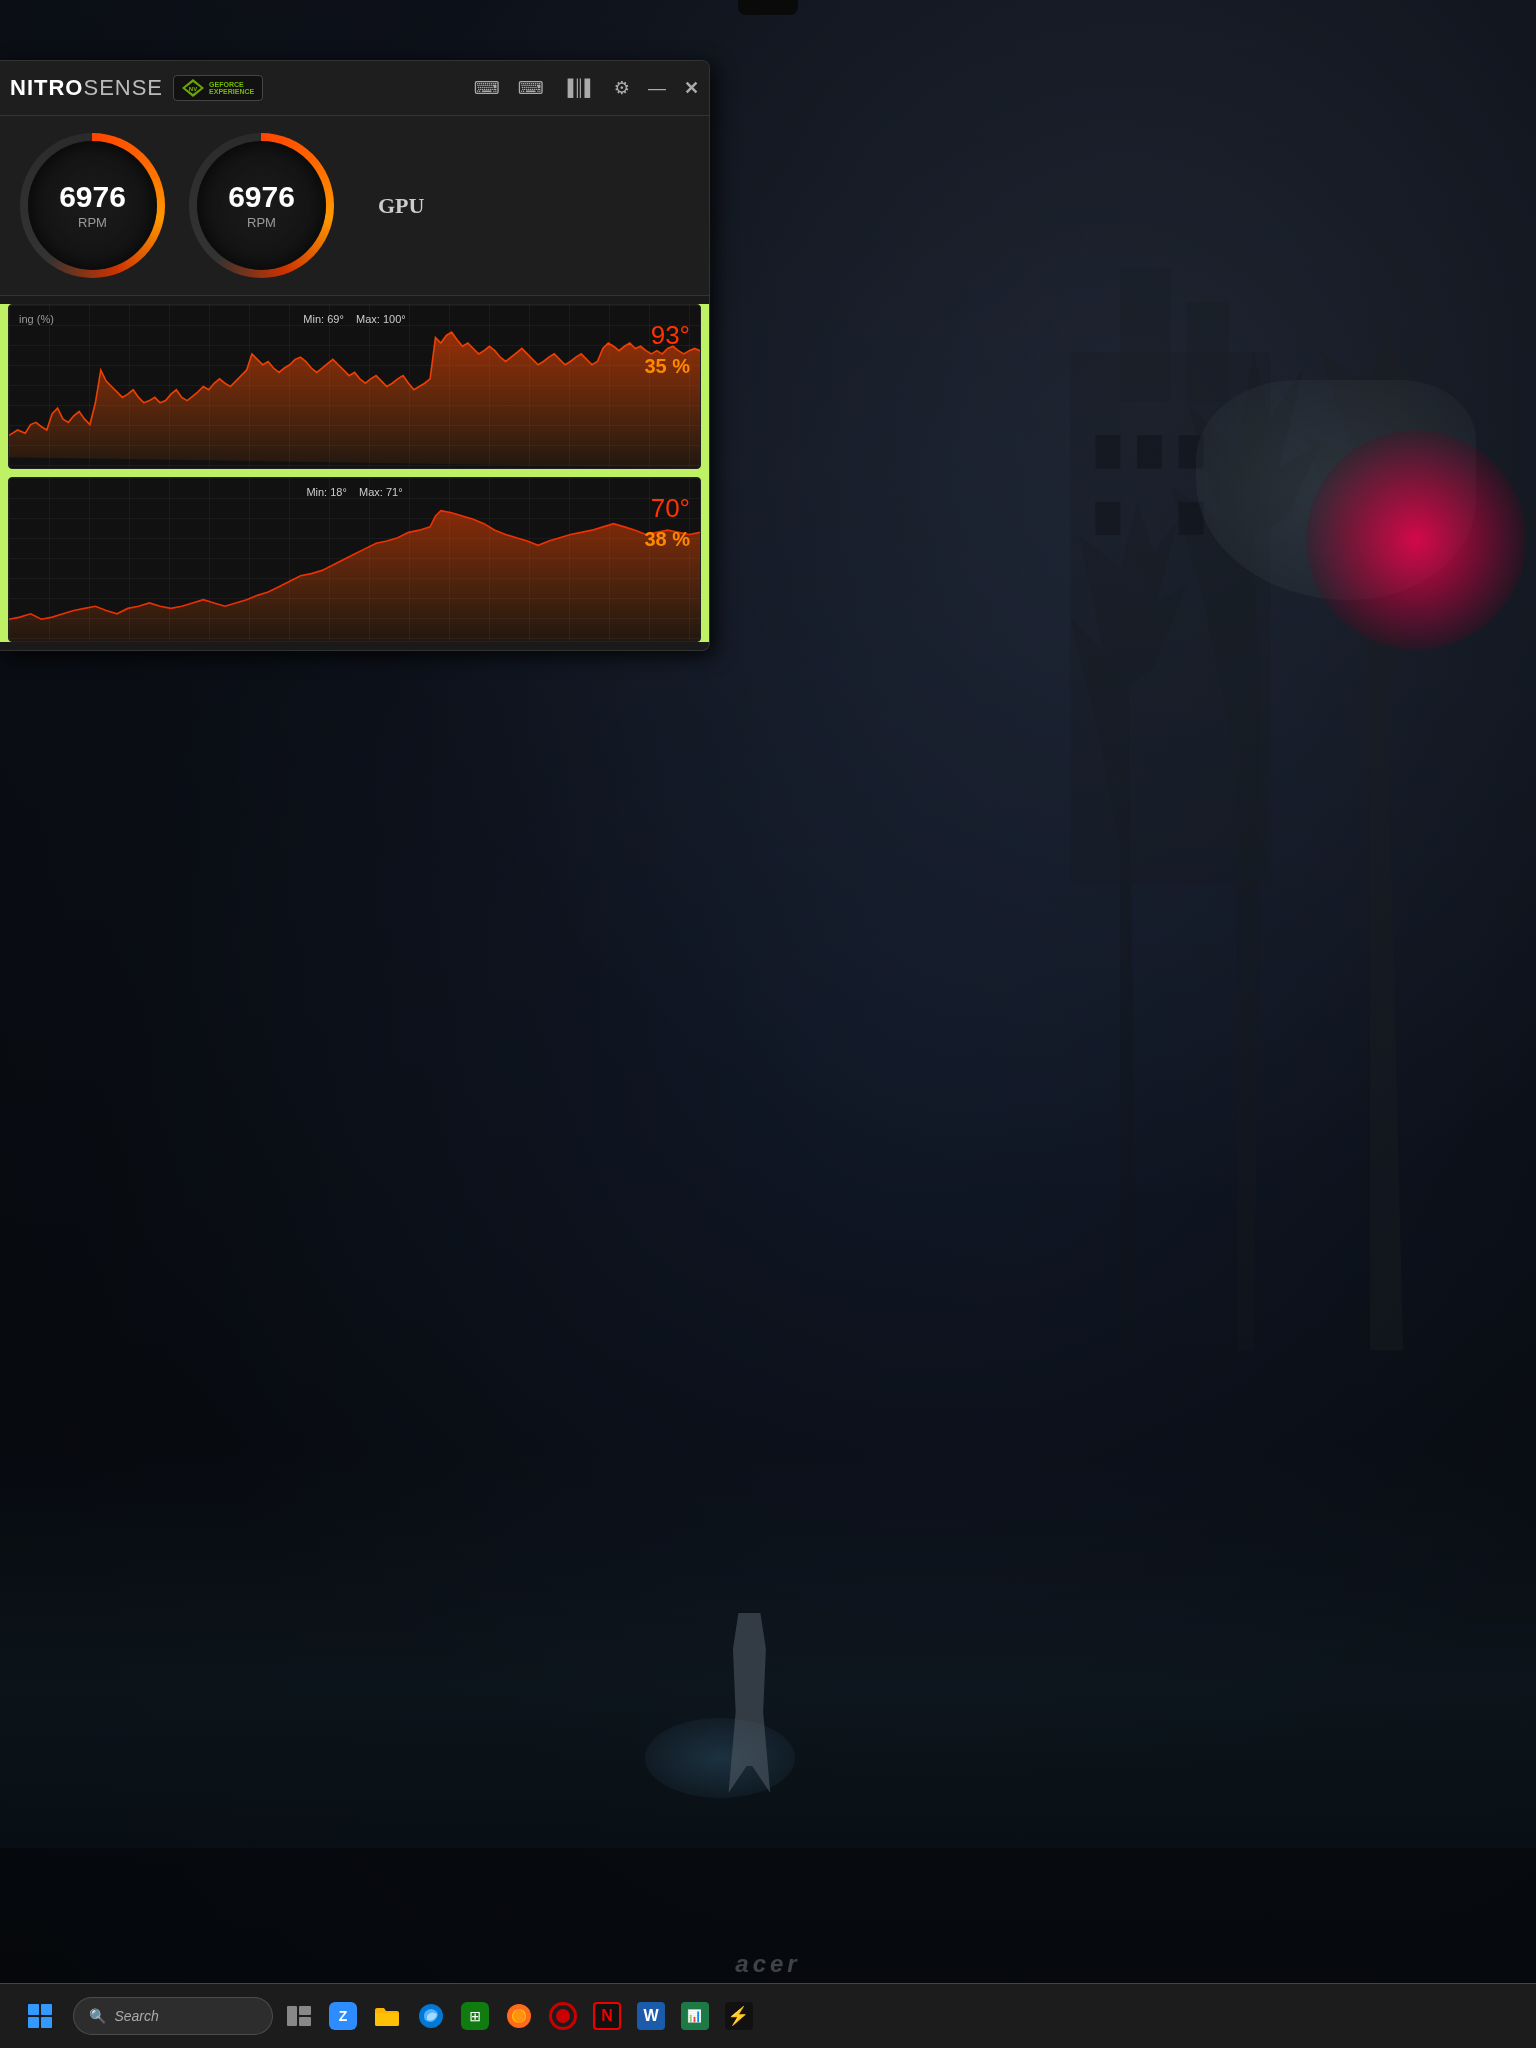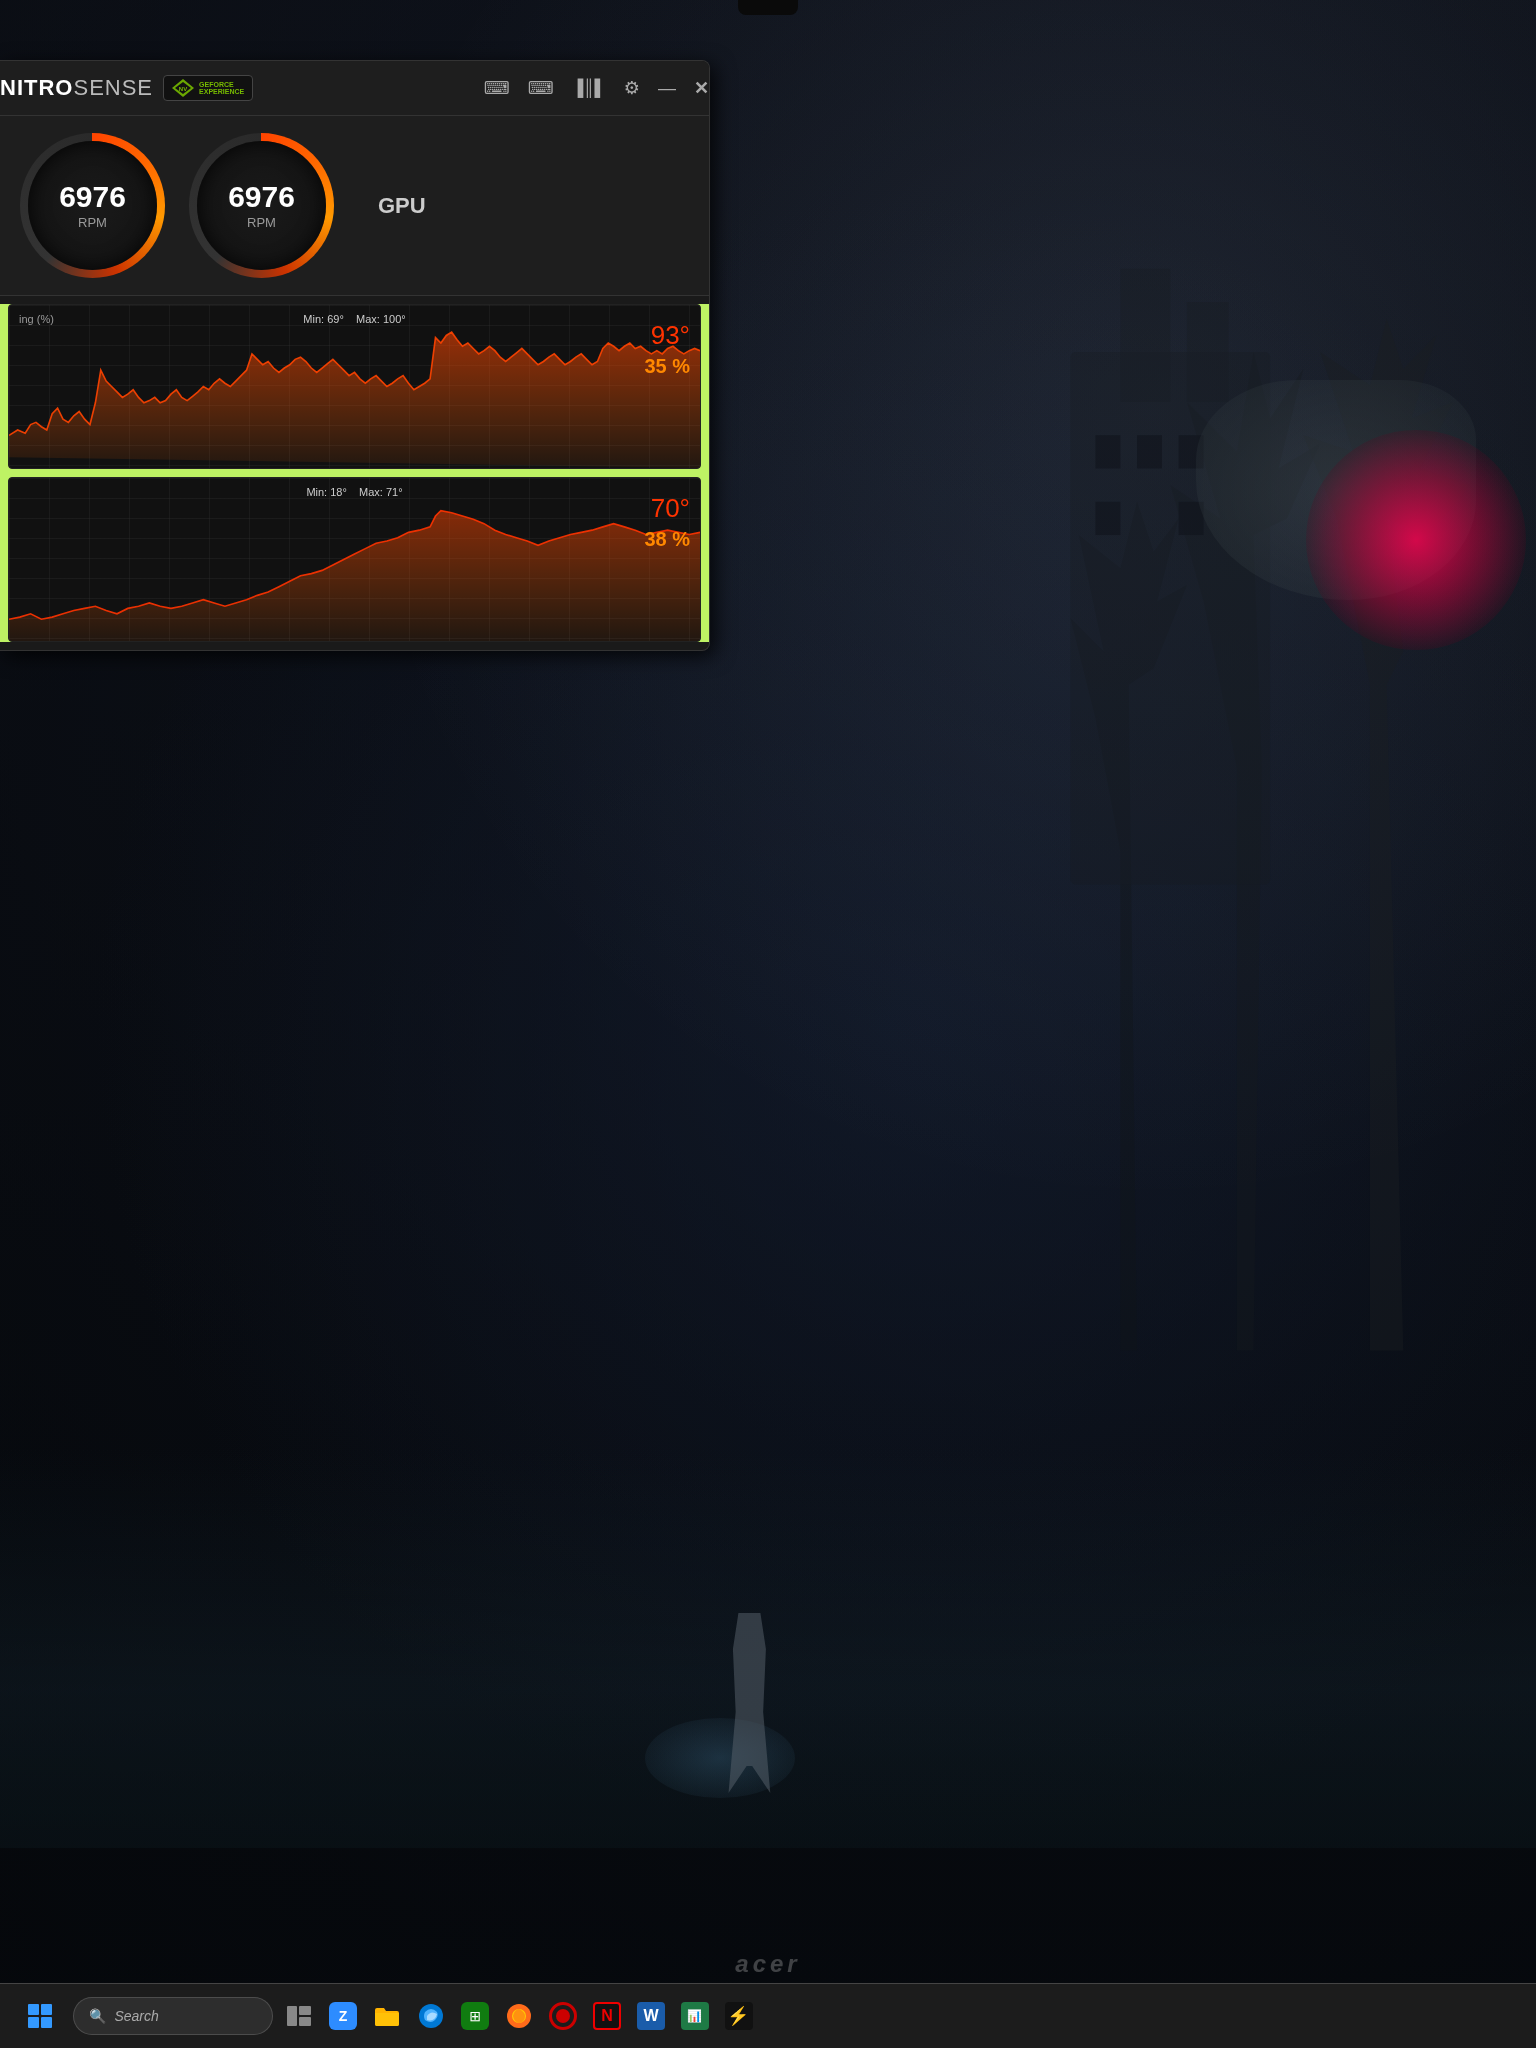--- a/index.html
+++ b/index.html
@@ -43,21 +43,21 @@
       border-radius: 0 8px 8px 0;
       border: 1px solid #333;
       border-left: none;
       box-shadow: 5px 5px 20px rgba(0,0,0,0.8);
       overflow: hidden;
     }
 
     
     .title-bar {
       background: #1e1e1e;
-      padding: 8px 0;
+      padding: 8px 10px;
       display: flex;
       align-items: center;
       justify-content: space-between;
       border-bottom: 1px solid #333;
       height: 55px;
     }
 
     .title-left {
       display: flex;
       align-items: center;
@@ -109,20 +109,21 @@
       flex-direction: column;
       align-items: center;
       position: relative;
     }
 
     .gpu-label {
       color: #ccc;
       font-size: 22px;
       font-weight: bold;
       margin-left: 20px;
+      font-family: Liberation Serif, serif;
     }
 
     
     .charts-section {
       background: #bef264;
       padding: 0;
     }
 
     .chart-container {
       background: #111;

